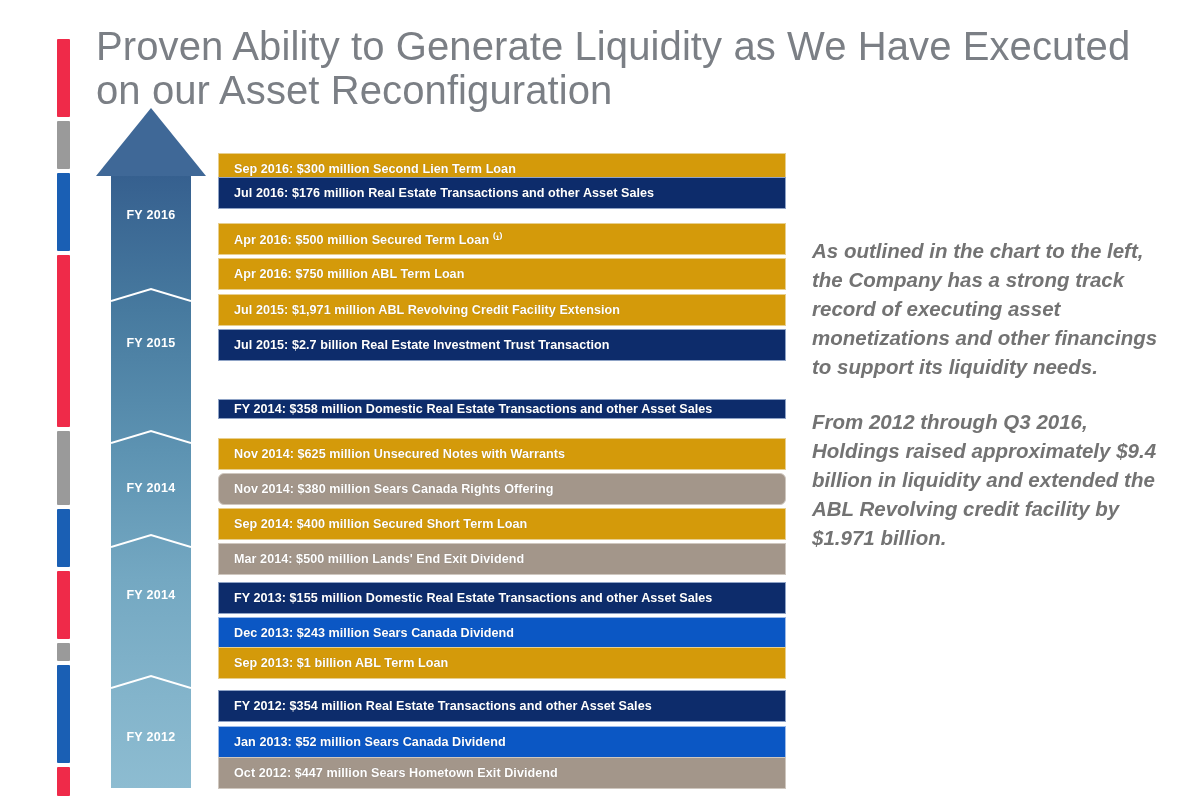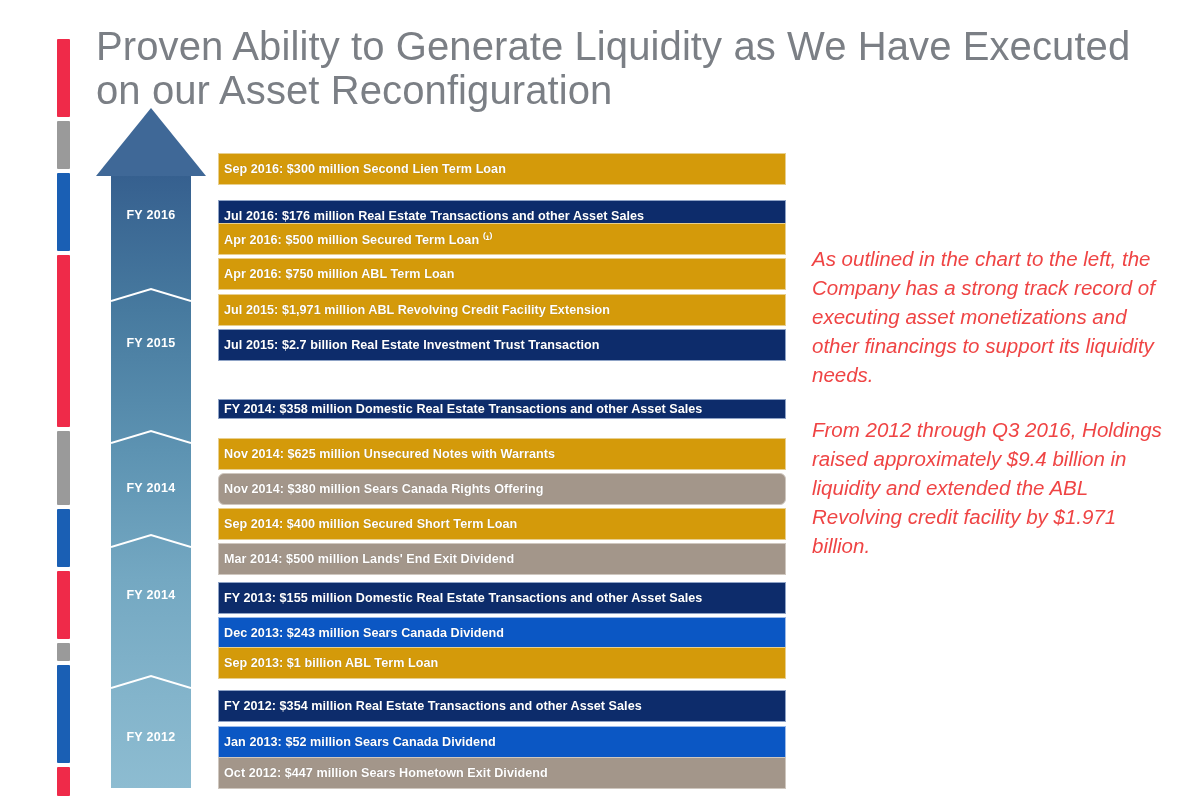--- a/index.html
+++ b/index.html
@@ -96,21 +96,21 @@
     width: 570px;
     height: 796px;
   }
   .bar {
     position: absolute;
     left: 0;
     width: 568px;
     display: flex;
     align-items: center;
     box-sizing: border-box;
-    padding-left: 5px;
+    padding-left: 15px;
     padding-right: 4px;
   }
   .bar .bar-label {
     color: #ffffff;
     font-size: 12.6px;
     font-weight: 700;
     letter-spacing: 0.05px;
     white-space: nowrap;
     text-shadow: 0 0 1px rgba(0,0,0,0.25);
   }
@@ -120,26 +120,26 @@
   .bar.taupe{ background: #a3968a; border: 1px solid #cfc7bf; }
 
   
   #commentary {
     position: absolute;
     left: 812px;
     top: 236px;
     width: 350px;
   }
   #commentary p {
-    margin: 8px 0 26px 0;
+    margin: 0 0 26px 0;
     font-size: 20.5px;
     line-height: 29px;
     font-style: italic;
-    font-weight: 400;
-    color: #ef4444;
+    font-weight: 700;
+    color: #737373;
     font-family: "Liberation Sans", sans-serif;
   }
 </style>
 </head>
 <body>
 
 <div id="left-stripe">
     <div class="seg" style="top: 39px; height: 78px; background: rgb(239, 42, 73);"></div>
     <div class="seg" style="top: 121px; height: 48px; background: rgb(154, 154, 154);"></div>
     <div class="seg" style="top: 173px; height: 78px; background: rgb(26, 95, 180);"></div>
@@ -181,21 +181,21 @@
     <div class="fy-label" style="top: 228px;">FY 2015</div>
     <div class="fy-label" style="top: 373px;">FY 2014</div>
     <div class="fy-label" style="top: 480px;">FY 2014</div>
     <div class="fy-label" style="top: 622px;">FY 2012</div>
   </div>
 
 <div id="milestones">
     <div class="bar gold" style="top: 153px; height: 32px;">
       <span class="bar-label">Sep 2016: $300 million Second Lien Term Loan</span>
     </div>
-    <div class="bar nav" style="top: 200px; height: 32px;">
+    <div class="bar nav" style="top: 177px; height: 32px;">
       <span class="bar-label">Jul 2016: $176 million Real Estate Transactions and other Asset Sales</span>
     </div>
     <div class="bar gold" style="top: 223px; height: 32px;">
       <span class="bar-label">Apr 2016: $500 million Secured Term Loan ⁽¹⁾</span>
     </div>
     <div class="bar gold" style="top: 258px; height: 32px;">
       <span class="bar-label">Apr 2016: $750 million ABL Term Loan</span>
     </div>
     <div class="bar gold" style="top: 294px; height: 32px;">
       <span class="bar-label">Jul 2015: $1,971 million ABL Revolving Credit Facility Extension</span>

